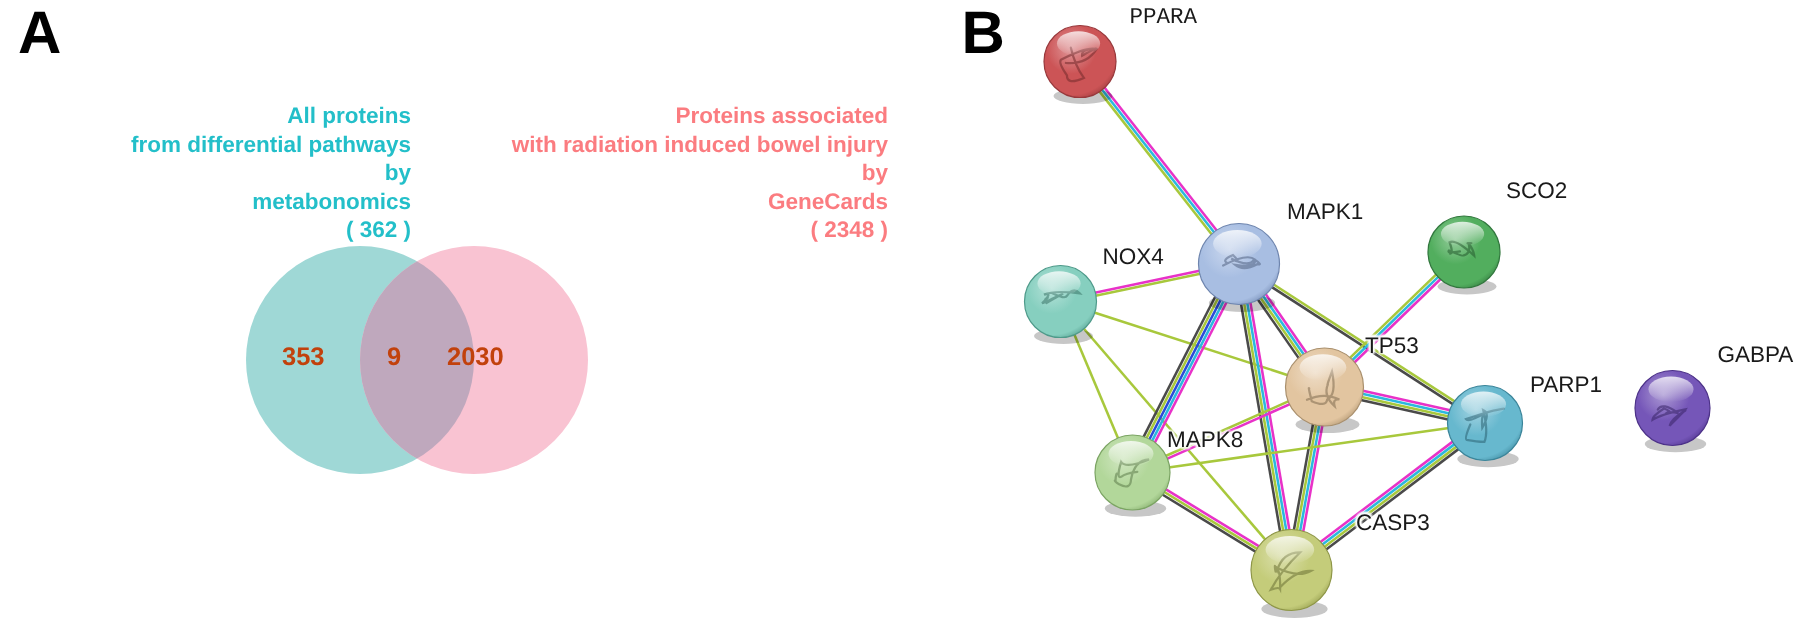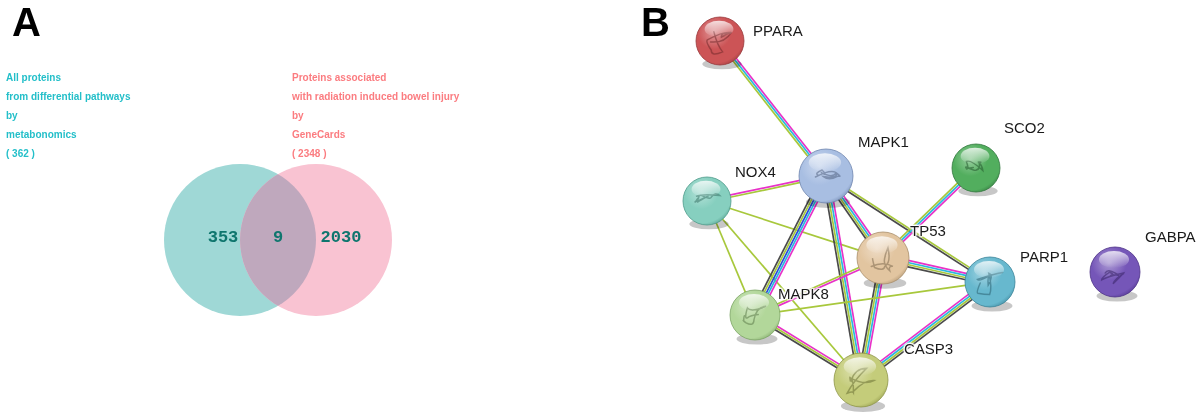--- a/index.html
+++ b/index.html
@@ -27,24 +27,24 @@
   #panel-a-label { left: 12px; top: 2px; }
 
   
   #panel-a {
     position: absolute;
     left: 0; top: 0;
     width: 620px; height: 415px;
   }
   .venn-caption {
     position: absolute;
-    text-align: left;
+    text-align: right;
     font-family: "Liberation Sans", sans-serif;
     font-weight: bold;
-    font-size: 10px;
+    font-size: 15px;
     line-height: 19px;
     white-space: pre-line;
   }
   #venn-caption-left {
     left: 6px;
     top: 68px;
     width: 268px;
     color: #23BFC9;
   }
   #venn-caption-right {
@@ -54,25 +54,25 @@
     color: #FB7C80;
   }
 
   #venn-svg {
     position: absolute;
     left: 0; top: 0;
   }
 
   .venn-count {
     position: absolute;
-    font-family: Liberation Mono, monospace;
+    font-family: Liberation Sans, sans-serif;
     font-weight: bold;
     font-size: 17px;
-    color: #0f766e;
-    text-align: center;
+    color: #c2410c;
+    text-align: left;
   }
   #venn-count-left  { left: 188px; top: 228px; width: 70px; }
   #venn-count-inter { left: 258px; top: 228px; width: 40px; }
   #venn-count-right { left: 298px; top: 228px; width: 86px; }
 
   
   #panel-b {
     position: absolute;
     left: 620px; top: 0;
     width: 580px; height: 415px;
@@ -362,21 +362,21 @@
         <g>
           <ellipse cx="497" cy="296" rx="20.5" ry="5.5" fill="#000" opacity="0.22"></ellipse>
           <circle cx="495" cy="272" r="25" fill="url(#grad-gabpa)" stroke="#4C3188" stroke-width="0.8"></circle>
           <path d="M485.2 273.0 Q487.9 267.7 498.9 275.4 Q492.0 274.0 491.0 275.3 Q495.9 274.8 489.3 272.3 Q481.5 277.4 481.6 279.9 Q487.1 276.3 503.6 272.9 Q502.6 274.4 493.1 283.8 Q494.5 279.1 503.6 273.7" fill="none" stroke="#392566" stroke-width="1.5" stroke-linecap="round" opacity="0.55"></path>
           <ellipse cx="494" cy="259.5" rx="15" ry="8.5" fill="url(#hl-gabpa)"></ellipse>
         </g>
       </g>
   </svg>
 
   <div id="node-label-layer">
-      <div class="node-label" style="left: 133px; top: 22px;">PPARA</div>
+      <div class="node-label" style="left: 133px; top: 3px; font-family: Liberation Mono, monospace;">PPARA</div>
       <div class="node-label" style="left: 115px; top: 163px;">NOX4</div>
       <div class="node-label" style="left: 238px; top: 133px; text-align: right;">MAPK1</div>
       <div class="node-label" style="left: 384px; top: 119px;">SCO2</div>
       <div class="node-label" style="left: 290px; top: 222px;">TP53</div>
       <div class="node-label" style="left: 400px; top: 248px; text-align: center;">PARP1</div>
       <div class="node-label" style="left: 158px; top: 285px;">MAPK8</div>
       <div class="node-label" style="left: 268px; top: 340px; margin-left: 16px;">CASP3</div>
       <div class="node-label" style="left: 525px; top: 228px;">GABPA</div>
     </div>
 </div>

